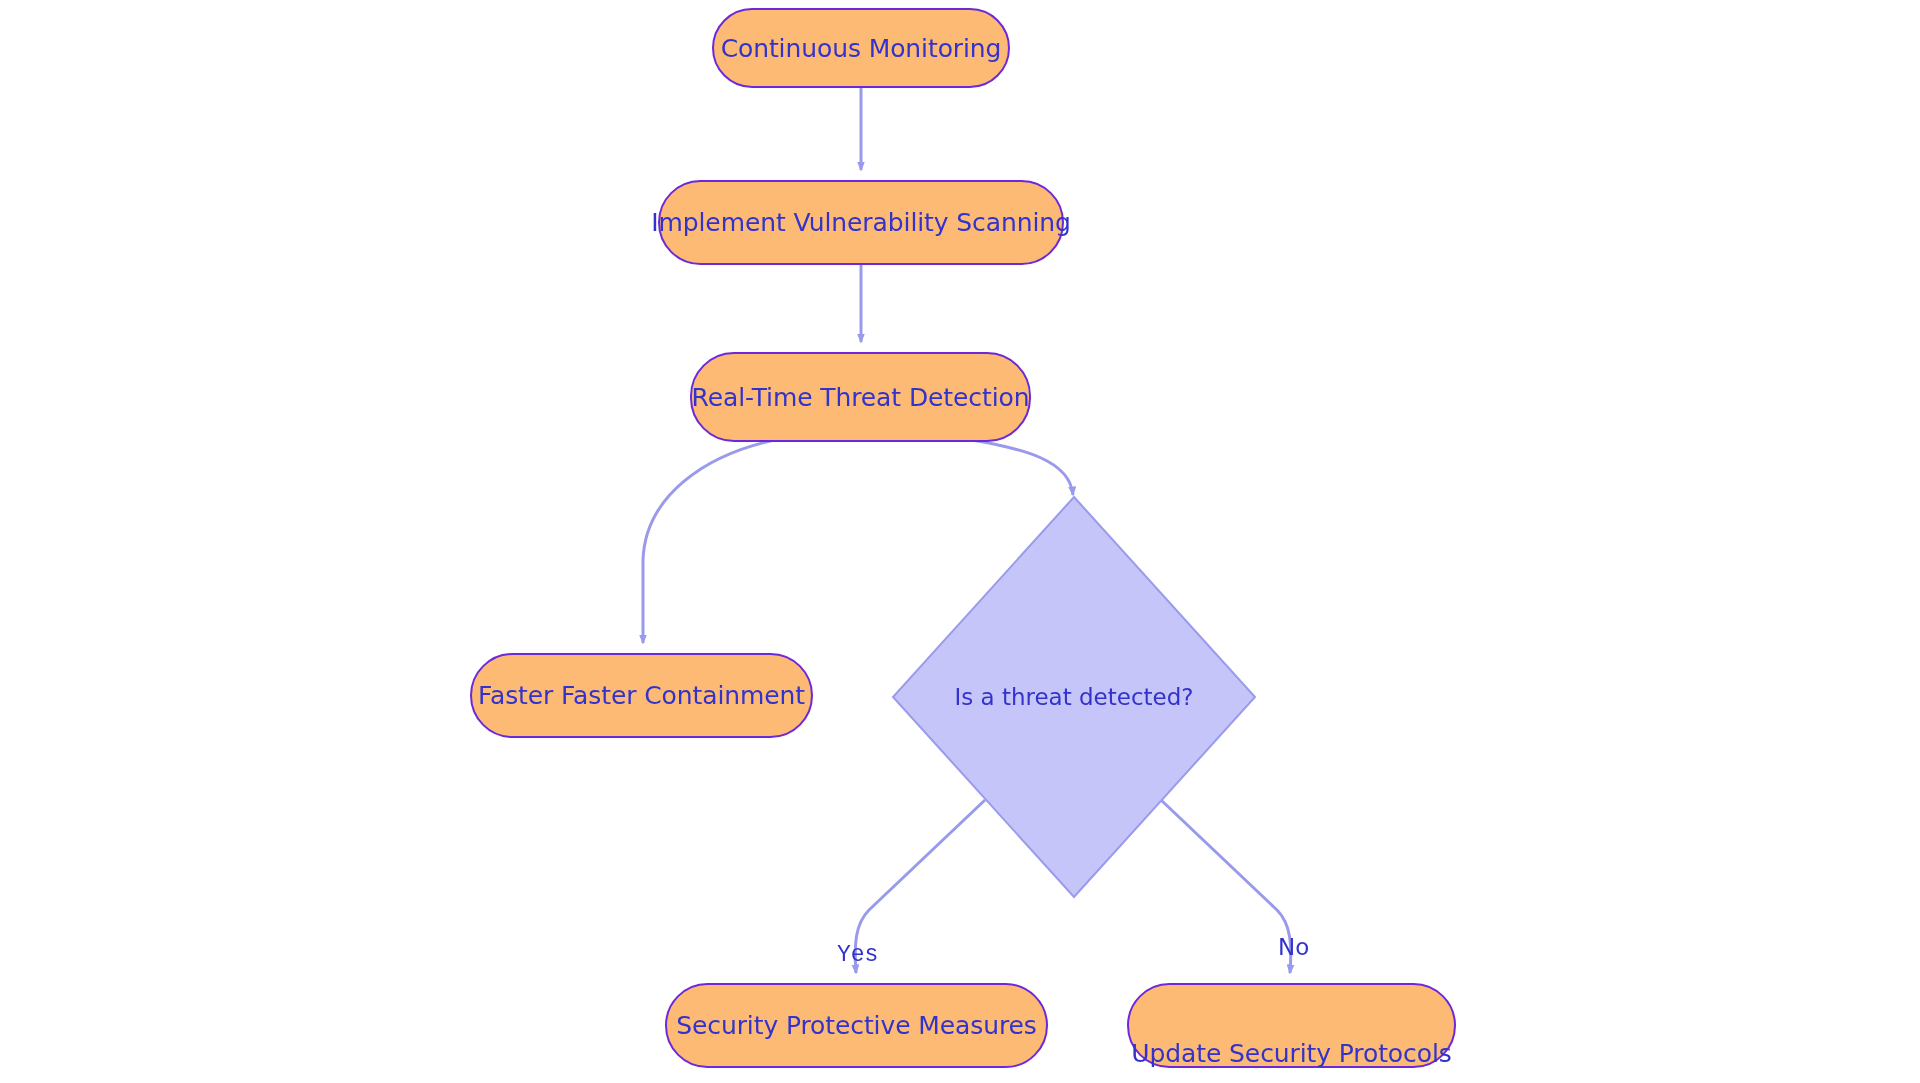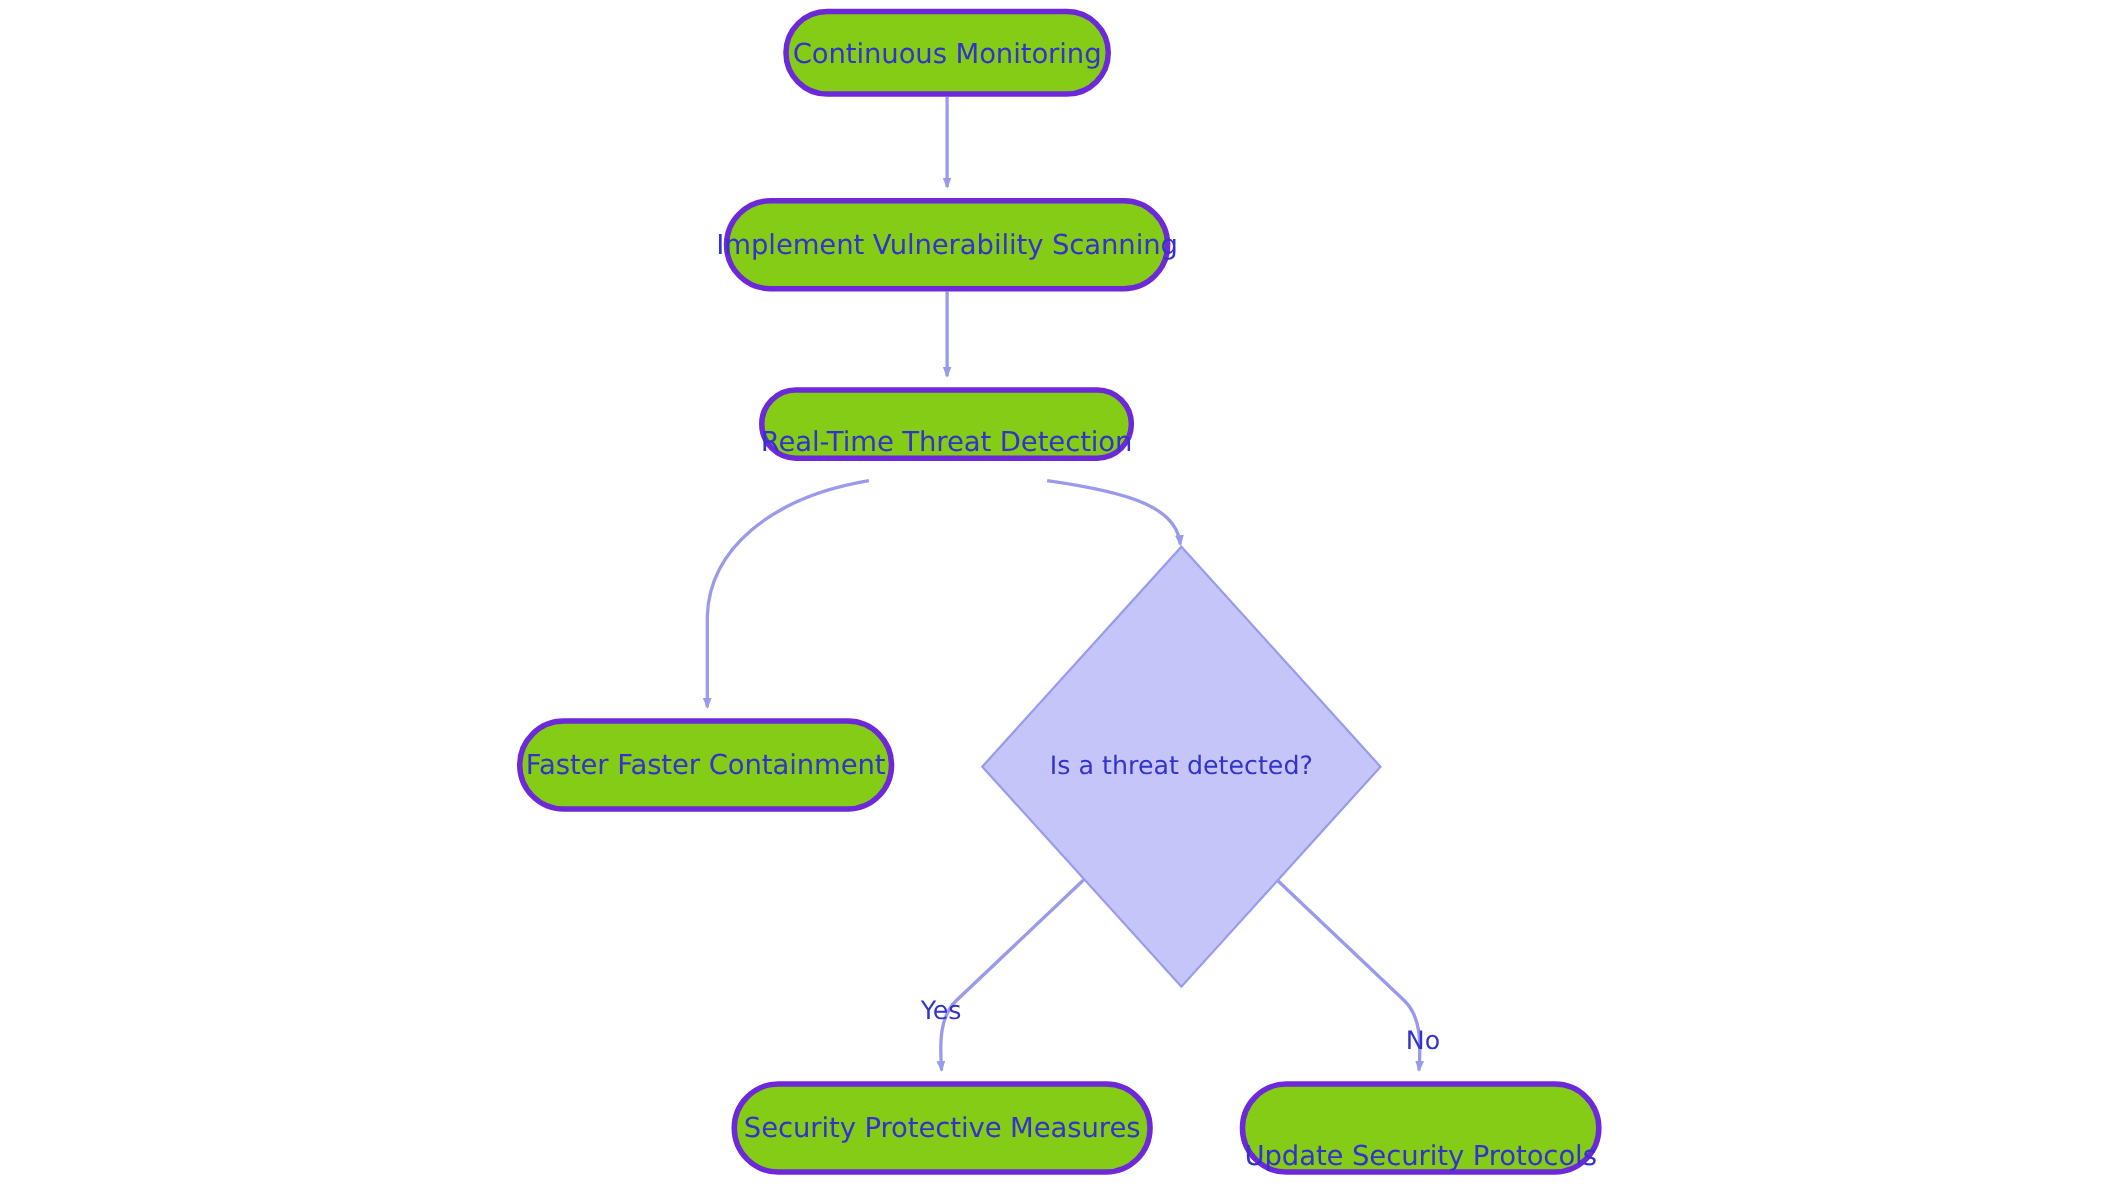--- a/index.html
+++ b/index.html
@@ -27,22 +27,22 @@
     width: 1920px;
     height: 1083px;
     overflow: visible;
   }
   .node {
     position: absolute;
     display: flex;
     align-items: center;
     justify-content: center;
     box-sizing: border-box;
-    background: #84cc16;
-    border: 5px solid #6d28d9;
+    background: #fdba74;
+    border: 2px solid #6d28d9;
     border-radius: 44px;
     z-index: 2;
   }
   .node-label {
     font-family: "DejaVu Sans", sans-serif;
     font-size: 25px;
     line-height: 1;
     color: #3333cc;
     white-space: nowrap;
     letter-spacing: -0.1px;
@@ -107,36 +107,36 @@
   </svg>
 
   <div class="node" style="left:712px; top:8px; width:298px; height:80px;">
     <span class="node-label">Continuous Monitoring</span>
   </div>
 
   <div class="node" style="left:658px; top:180px; width:406px; height:85px;">
     <span class="node-label">Implement Vulnerability Scanning</span>
   </div>
 
-  <div class="node" style="left:690px; top:352px; width:341px; height:67px;align-items:flex-end;">
+  <div class="node" style="left:690px; top:352px; width:341px; height:90px;">
     <span class="node-label">Real-Time Threat Detection</span>
   </div>
 
   <div class="node" style="left:470px; top:653px; width:343px; height:85px;">
     <span class="node-label">Faster Faster Containment</span>
   </div>
 
   <div class="decision" style="left:891px; top:495px; width:366px; height:404px;">
     <svg class="decision-shape" viewBox="0 0 366 404" preserveAspectRatio="none" xmlns="http://www.w3.org/2000/svg">
       <polygon points="183,2 364,202 183,402 2,202" fill="#c5c5fa" stroke="#9a9aec" stroke-width="2"></polygon>
     </svg>
     <span class="decision-label">Is a threat detected?</span>
   </div>
 
-  <div class="edge-label" style="left:837px; top:908px;">
+  <div class="edge-label" style="left:837px; top:944px;font-family:Liberation Mono, monospace;">
     <span>Yes</span>
   </div>
 
   <div class="edge-label" style="left:1278px; top:936px;">
     <span>No</span>
   </div>
 
   <div class="node" style="left:665px; top:983px; width:383px; height:85px;">
     <span class="node-label">Security Protective Measures</span>
   </div>

